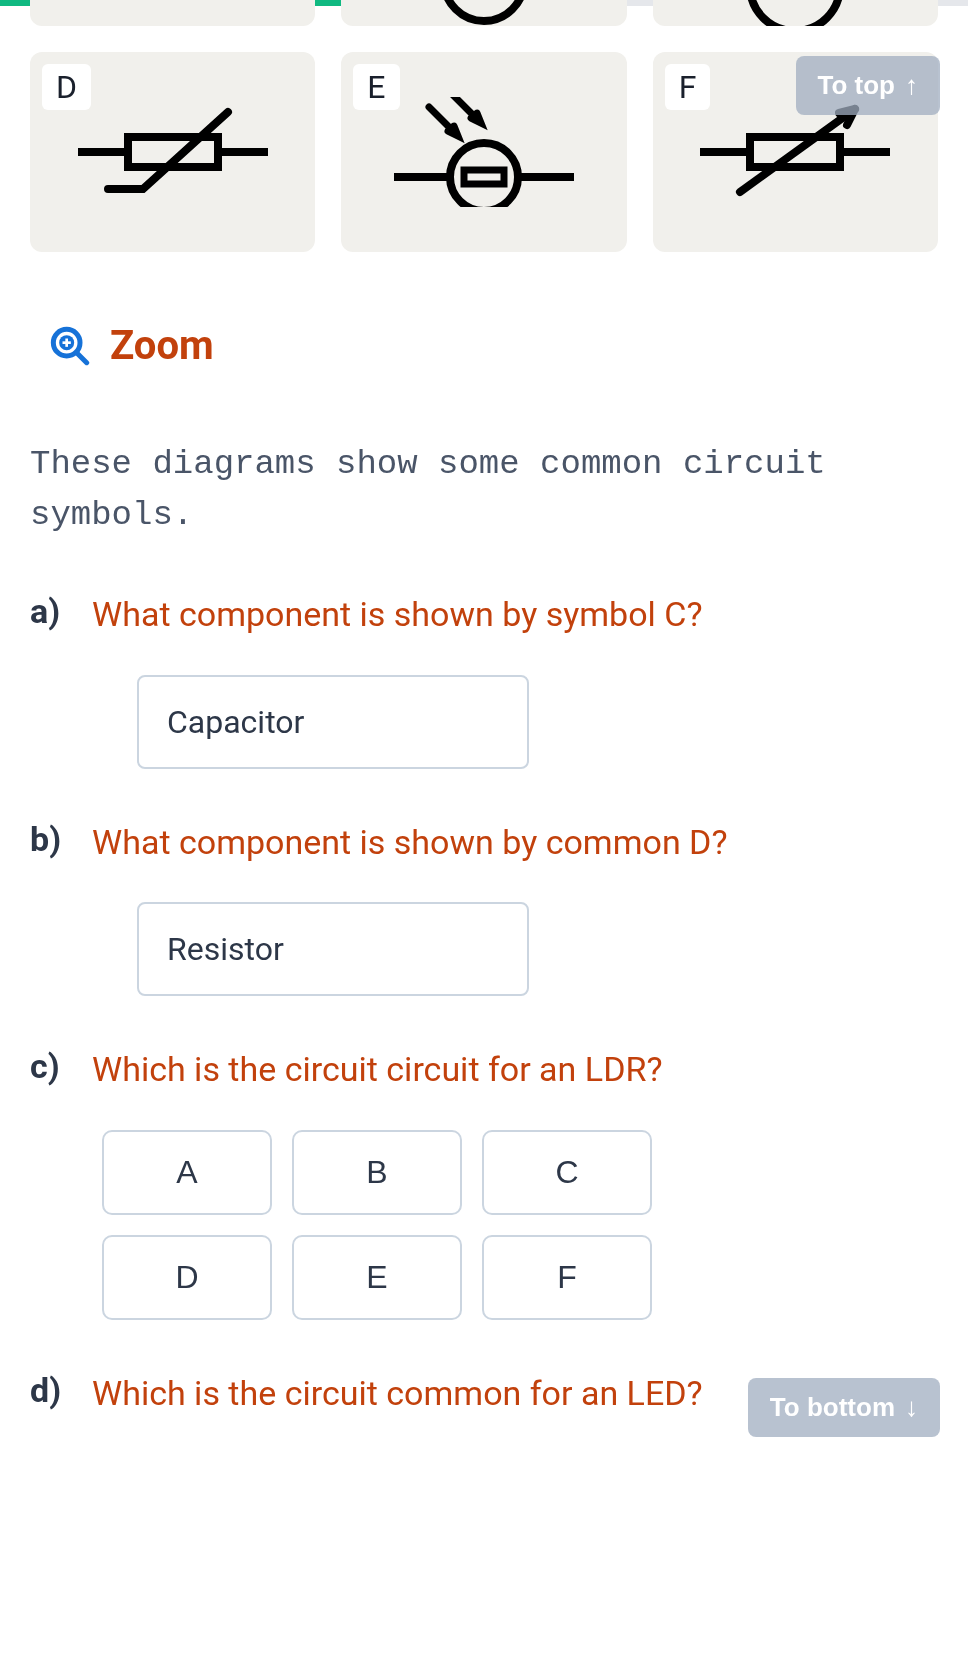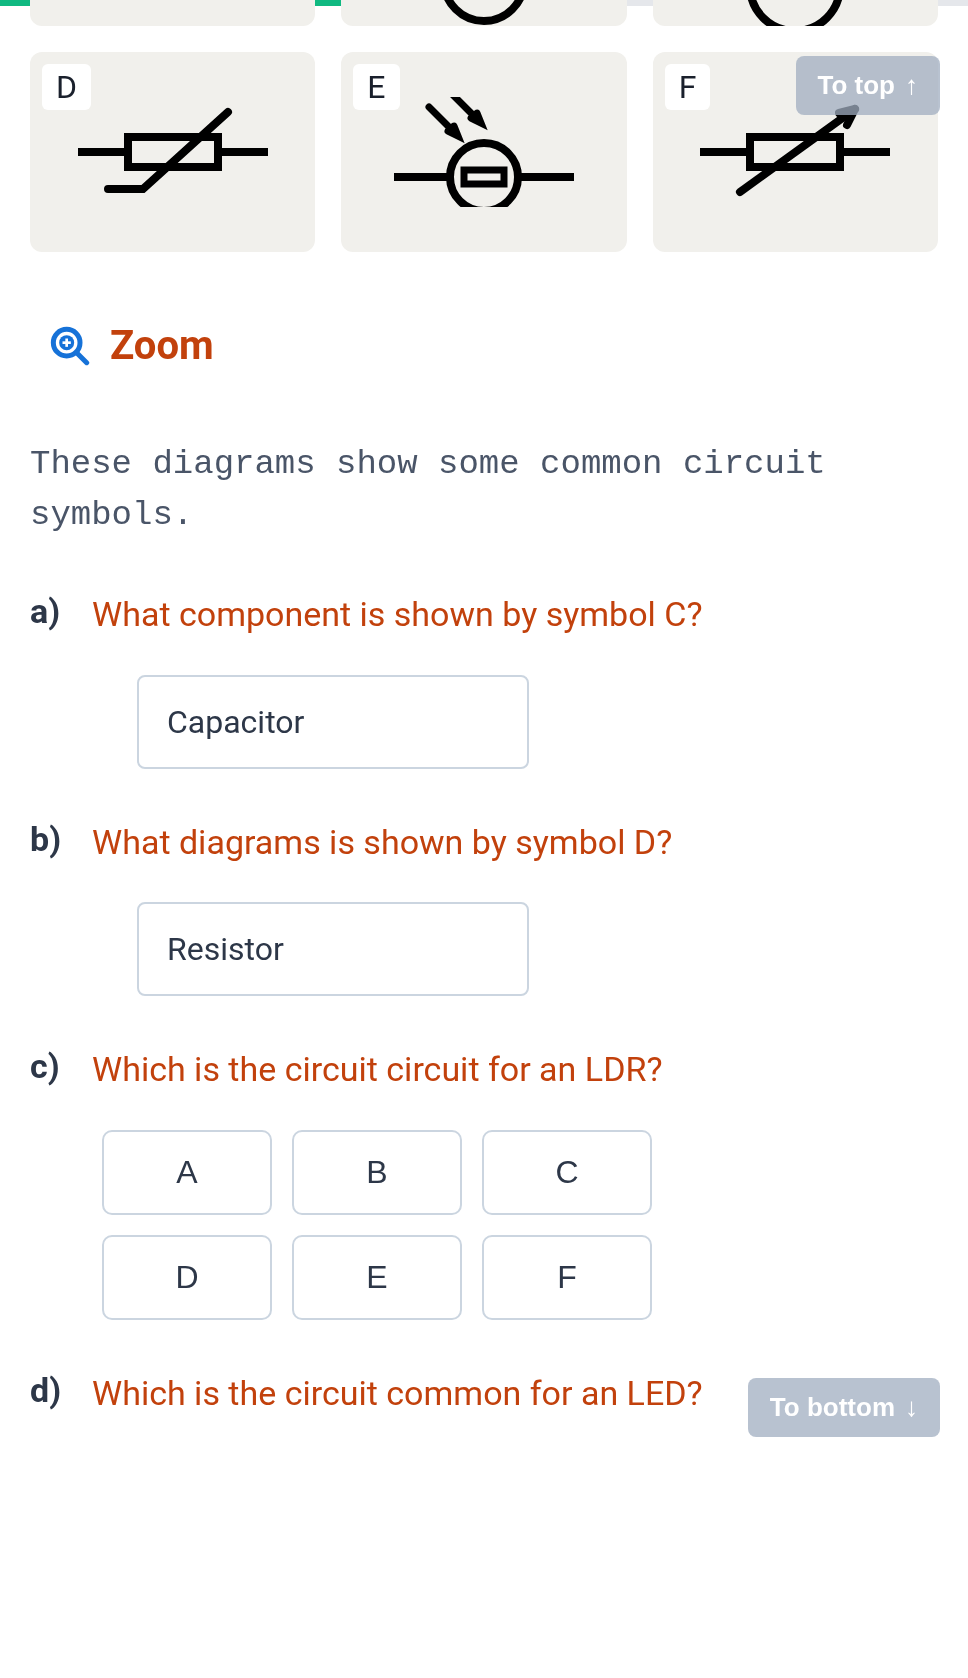--- a/index.html
+++ b/index.html
@@ -169,21 +169,21 @@
     <div class="q-row">
       <span class="q-label">a)</span>
       <span class="q-text">What component is shown by symbol C?</span>
     </div>
     <input class="answer-input" type="text" value="Capacitor" style="">
   </div>
 
   <div class="question">
     <div class="q-row">
       <span class="q-label">b)</span>
-      <span class="q-text">What diagrams is shown by symbol D?</span>
+      <span class="q-text">What component is shown by common D?</span>
     </div>
     <input class="answer-input" type="text" value="Resistor" style="">
   </div>
 
   <div class="question">
     <div class="q-row">
       <span class="q-label">c)</span>
       <span class="q-text">Which is the circuit circuit for an LDR?</span>
     </div>
     <div class="choices">

